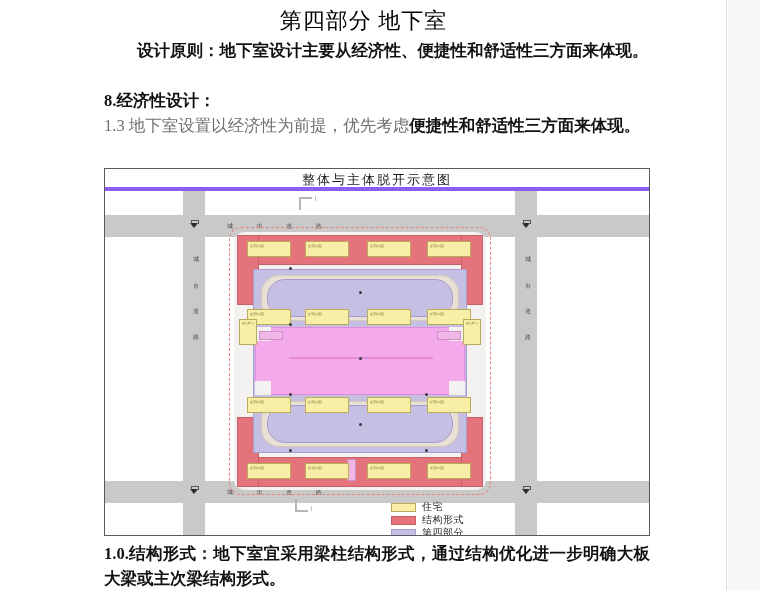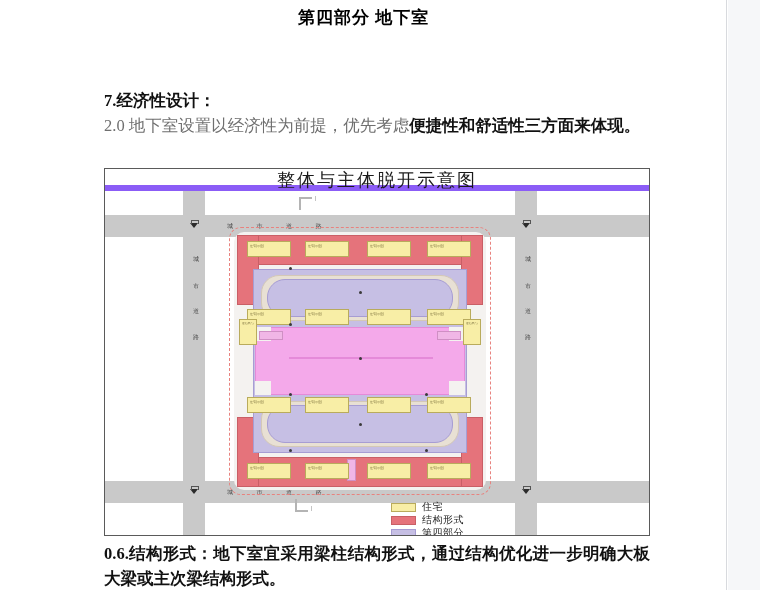--- a/index.html
+++ b/index.html
@@ -31,22 +31,22 @@
     width: 32px; height: 590px;
     background: #f6f7f9;
   }
 
   
   .doc-title {
     position: absolute;
     left: 0; top: 6px;
     width: 727px;
     text-align: center;
-    font-weight: bold;
-    font-size: 17px;
+    font-weight: normal;
+    font-size: 22px;
     letter-spacing: 1px;
     color: #000;
   }
   .para {
     position: absolute;
     left: 104px;
     width: 546px;
     font-size: 16.5px;
     line-height: 25px;
     color: #111;
@@ -64,24 +64,24 @@
     width: 546px;
     height: 368px;
     border: 1px solid #5a5a5a;
     box-sizing: border-box;
     background: #ffffff;
   }
   #figure-caption {
     height: 22px;
     line-height: 22px;
     text-align: center;
-    font-size: 18px;
+    font-size: 13px;
     letter-spacing: 2px;
     color: #1a1a1a;
-    border-bottom: 6px solid #8b5cf6;
+    border-bottom: 4px solid #8b5cf6;
     box-sizing: border-box;
   }
   #figure-canvas {
     position: relative;
     width: 100%;
     height: 344px;
     overflow: hidden;
   }
 
   
@@ -241,27 +241,30 @@
   }
   .legend-label { letter-spacing: 0.5px; }
 </style>
 </head>
 <body>
 
 <div id="page">
 
   <div class="doc-title">第四部分  地下室</div>
 
+  <div class="para indent" style="top:38px;">
+    <span class="bold">设计原则：地下室设计主要从经济性、便捷性和舒适性三方面来体现。</span>
+  </div>
 
   <div class="para" style="top:88px;">
-    <span class="bold">7.经济性设计：</span>
+    <span class="bold">8.经济性设计：</span>
   </div>
 
   <div class="para" style="top:113px;">
-    <span class="gray">2.0 地下室设置以经济性为前提，优先考虑</span><span class="bold">便捷性和舒适性三方面来体现。</span>
+    <span class="gray">1.3 地下室设置以经济性为前提，优先考虑</span><span class="bold">便捷性和舒适性三方面来体现。</span>
   </div>
 
   <div id="figure-box">
 
     <div id="figure-caption">整体与主体脱开示意图</div>
 
     <div id="figure-canvas">
 
       <div class="road" style="left:0; top:24px; width:546px; height:22px;"></div>
       <div class="road" style="left:0; top:290px; width:546px; height:22px;"></div>
@@ -375,18 +378,18 @@
           <span class="legend-swatch" style="background:#c6bfe4; border:1px solid #a79dd3;"></span>
           <span class="legend-label">第四部分</span>
         </div>
 
       </div>
 
     </div>
   </div>
 
   <div class="para" style="top:541px;">
-    <span class="bold">0.6.结构形式：地下室宜采用梁柱结构形式，通过结构优化进一步明确大板大梁或主次梁结构形式。</span>
+    <span class="bold">1.0.结构形式：地下室宜采用梁柱结构形式，通过结构优化进一步明确大板大梁或主次梁结构形式。</span>
   </div>
 
 </div>
 
 <div id="page-gutter"></div>
 
 </body></html>

